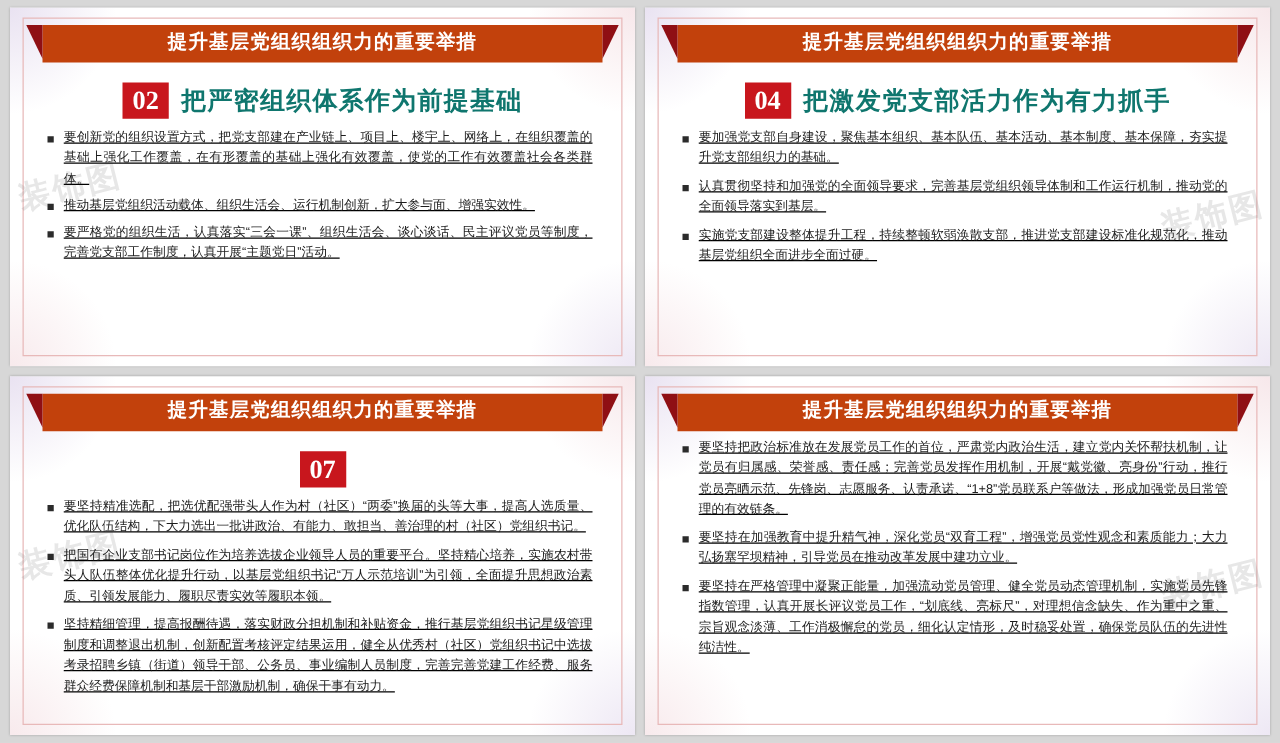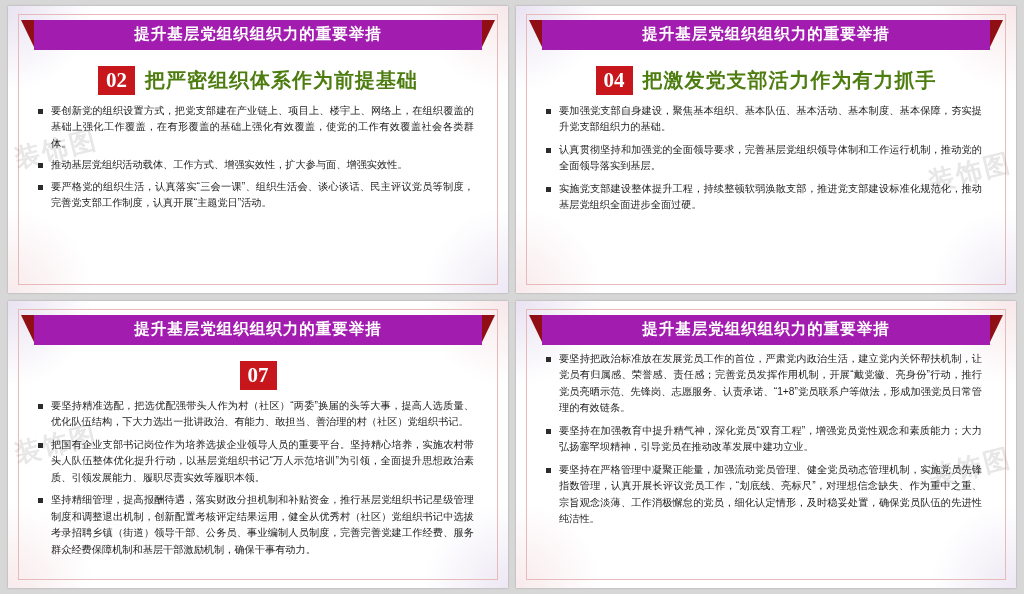--- a/index.html
+++ b/index.html
@@ -73,21 +73,21 @@
   }
   .wm.right {
     left: auto;
     right: 4px;
     top: 52%;
   }
 
   .banner {
     position: relative;
     margin: 14px 26px 0 26px;
-    background: #a21caf;
+    background: #c2410c;
     color: #ffffff;
     text-align: center;
     font-size: 15.5px;
     font-weight: bold;
     letter-spacing: 1px;
     padding: 5px 0 6px 0;
     line-height: 1.2;
   }
   .banner::before, .banner::after {
     content: "";
@@ -119,29 +119,30 @@
   .num {
     background: #c8161d;
     color: #fff;
     font-size: 21px;
     font-weight: bold;
     padding: 2px 8px 3px 8px;
     line-height: 1.15;
     font-family: "Liberation Serif", serif;
   }
   .headline-text {
-    color: #4d7c0f;
+    color: #0f766e;
     font-size: 20px;
     font-weight: bold;
     letter-spacing: 1px;
     white-space: nowrap;
   }
 
   .body {
     margin: 6px 34px 0 30px;
+    text-decoration: underline;
   }
   ul.bullets {
     list-style: none;
     margin: 0;
     padding: 0;
   }
   ul.bullets > li {
     position: relative;
     padding-left: 13px;
     margin-bottom: 5px;
@@ -176,21 +177,21 @@
     <div class="frame"></div>
     <div class="wm">装饰图</div>
     <div class="banner">提升基层党组织组织力的重要举措</div>
     <div class="headline">
       <span class="num">02</span>
       <span class="headline-text">把严密组织体系作为前提基础</span>
     </div>
     <div class="body">
       <ul class="bullets">
         <li>要创新党的组织设置方式，把党支部建在产业链上、项目上、楼宇上、网络上，在组织覆盖的基础上强化工作覆盖，在有形覆盖的基础上强化有效覆盖，使党的工作有效覆盖社会各类群体。</li>
-        <li>推动基层党组织活动载体、工作方式、增强实效性，扩大参与面、增强实效性。</li>
+        <li>推动基层党组织活动载体、组织生活会、运行机制创新，扩大参与面、增强实效性。</li>
         <li>要严格党的组织生活，认真落实“三会一课”、组织生活会、谈心谈话、民主评议党员等制度，完善党支部工作制度，认真开展“主题党日”活动。</li>
       </ul>
     </div>
   </div>
 
   <div class="slide s3">
     <div class="corner-tl"></div>
     <div class="corner-tr"></div>
     <div class="corner-bl"></div>
     <div class="corner-br"></div>

